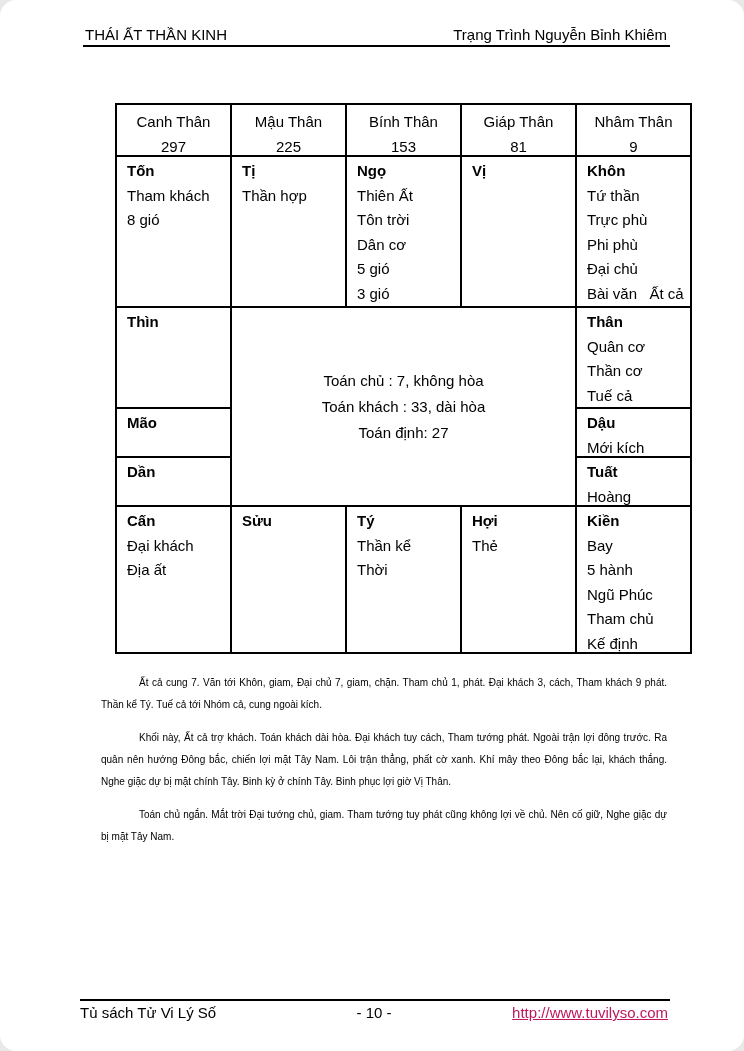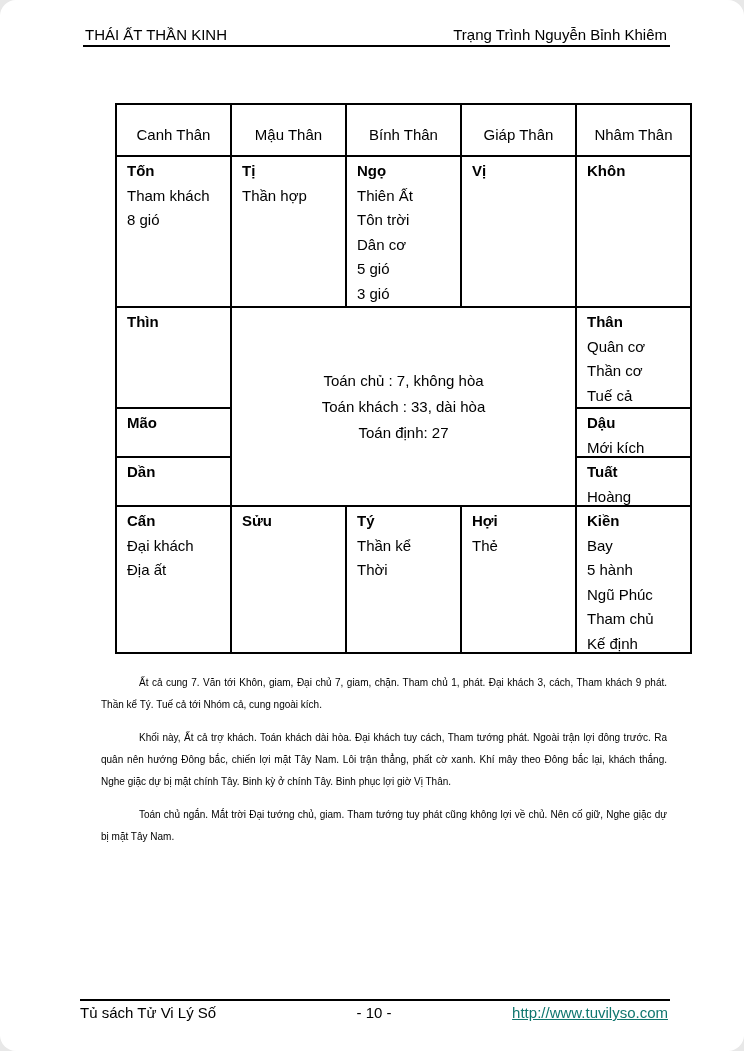--- a/index.html
+++ b/index.html
@@ -16,21 +16,21 @@
 
   
   .astro-table {
     position:absolute; left:115px; top:103px; width:575px; height:549px;
     display:grid;
     grid-template-columns:repeat(5, 1fr);
     grid-template-rows:52px 151px 101px 49px 49px auto;
     border:1px solid #000; background:#fff; font-size:15px;
   }
   .astro-table > div { border:1px solid #000; overflow:hidden; }
-  .hcell { text-align:center; line-height:25px; padding-top:17px; }
+  .hcell { text-align:center; line-height:25px; padding-top:4px; }
   .cell  { padding:2px 3px 0 10px; line-height:24.5px; }
   .cell-label { font-weight:bold; }
   .cell-line  { white-space:pre-wrap; }
   .center-cell {
     display:flex; flex-direction:column; justify-content:center; align-items:center;
     text-align:center; line-height:26px; padding:16px;
   }
 
   
   .body-text { position:absolute; left:85px; width:582px; top:672px; }
@@ -40,21 +40,21 @@
   }
 
   
   .footer-rule { position:absolute; left:80px; right:74px; top:999px; height:2px; background:#000; }
   .page-footer {
     position:absolute; left:80px; right:76px; top:1004px;
     display:flex; justify-content:space-between; align-items:baseline;
     font-size:15px; line-height:18px;
   }
   .page-footer .mid { position:absolute; left:0; right:0; text-align:center; }
-  .footer-link { color:#0f766e; text-decoration:underline; cursor:pointer; position:relative; }
+  .footer-link { color:#be185d; text-decoration:underline; cursor:pointer; position:relative; }
   .footer-left { position:relative; }
 </style>
 </head>
 <body>
 
 <div class="page">
 
   <div class="page-header">
     <span>THÁI ẤT THẦN KINH</span>
     <span>Trạng Trình Nguyễn Bỉnh Khiêm</span>
@@ -106,20 +106,27 @@
           <div class="cell-line">5 gió</div>
           <div class="cell-line">3 gió</div>
         </div>
     </div>
     <div class="cell" style="grid-area:2/4">
       <div class="cell-label">Vị</div>
       <div></div>
     </div>
     <div class="cell" style="grid-area:2/5">
       <div class="cell-label">Khôn</div>
+      <div>
+          <div class="cell-line">Tứ thần</div>
+          <div class="cell-line">Trực phù</div>
+          <div class="cell-line">Phi phù</div>
+          <div class="cell-line">Đại chủ</div>
+          <div class="cell-line">Bài văn   Ất cả</div>
+        </div>
     </div>
 
     <div class="cell" style="grid-area:3/1">
       <div class="cell-label">Thìn</div>
       <div></div>
     </div>
     <div class="cell" style="grid-area:4/1">
       <div class="cell-label">Mão</div>
       <div></div>
     </div>

